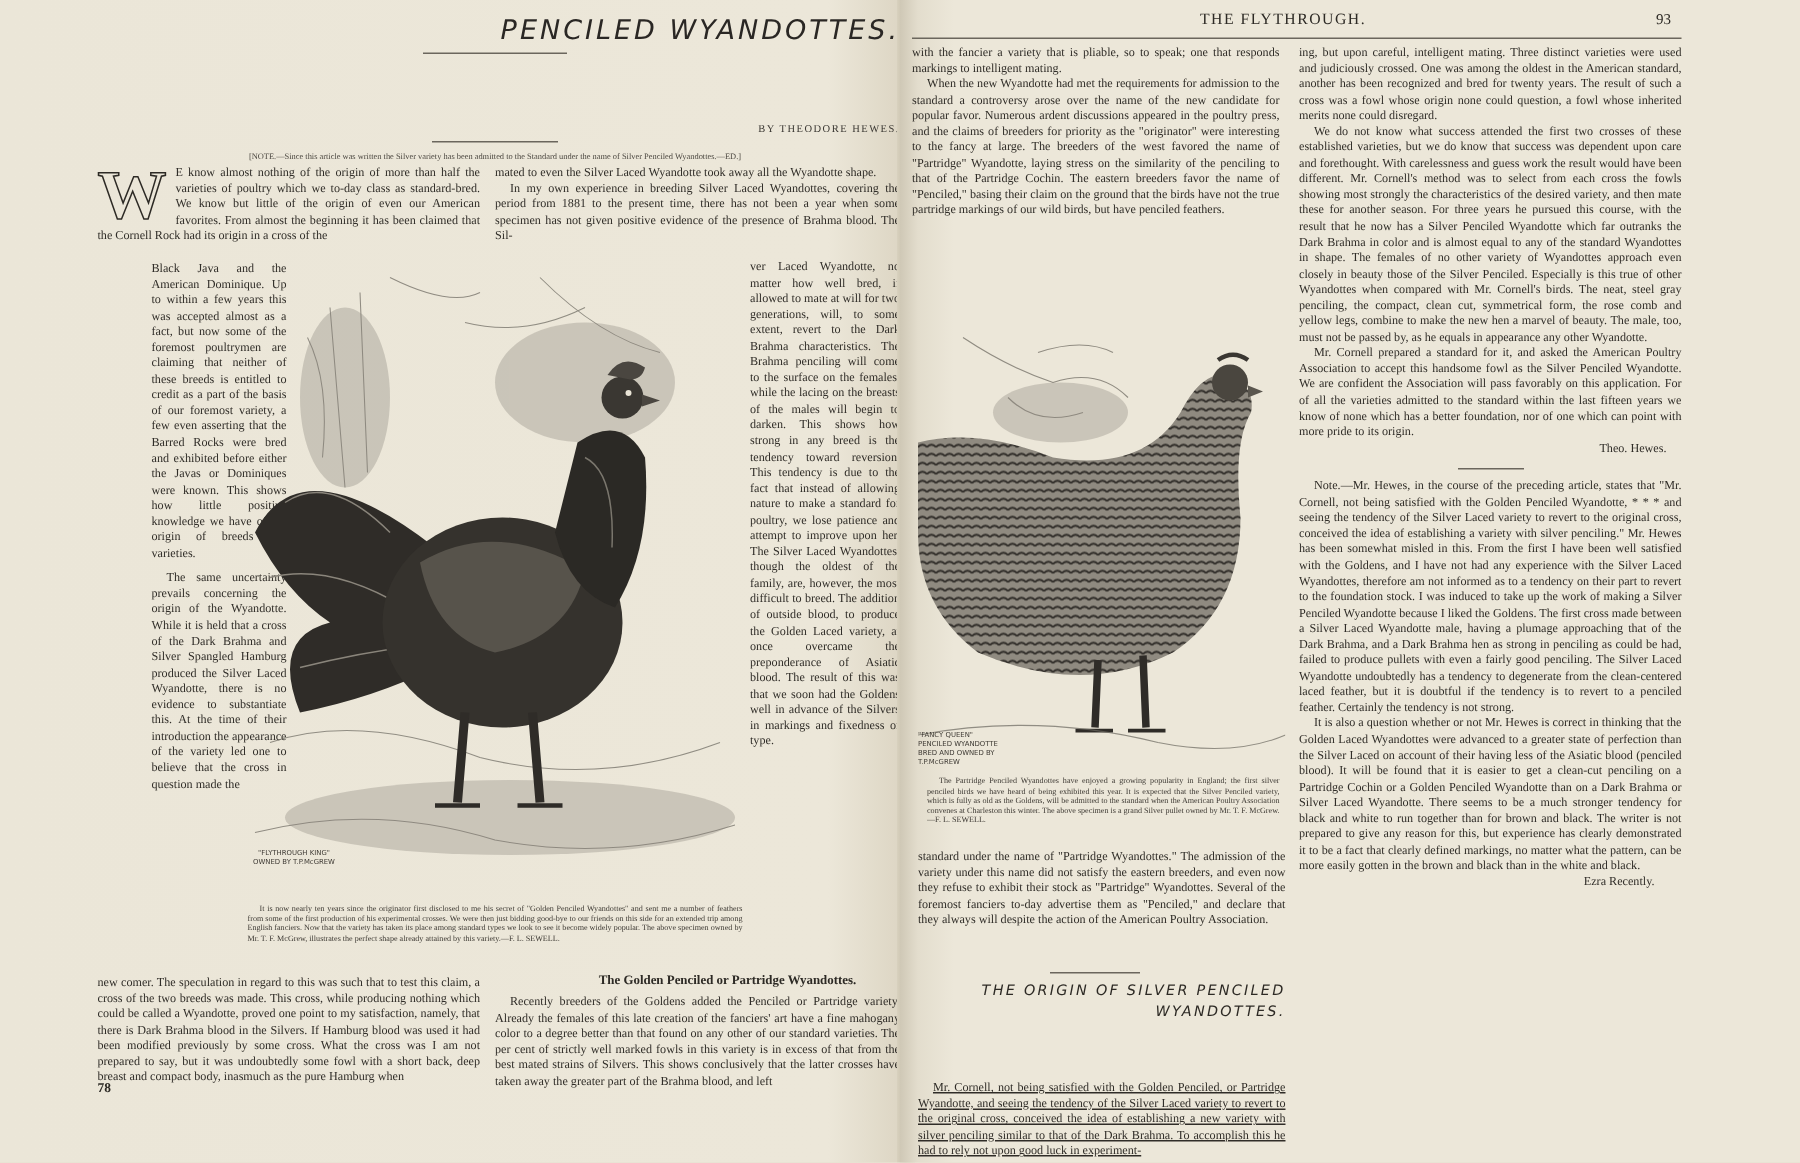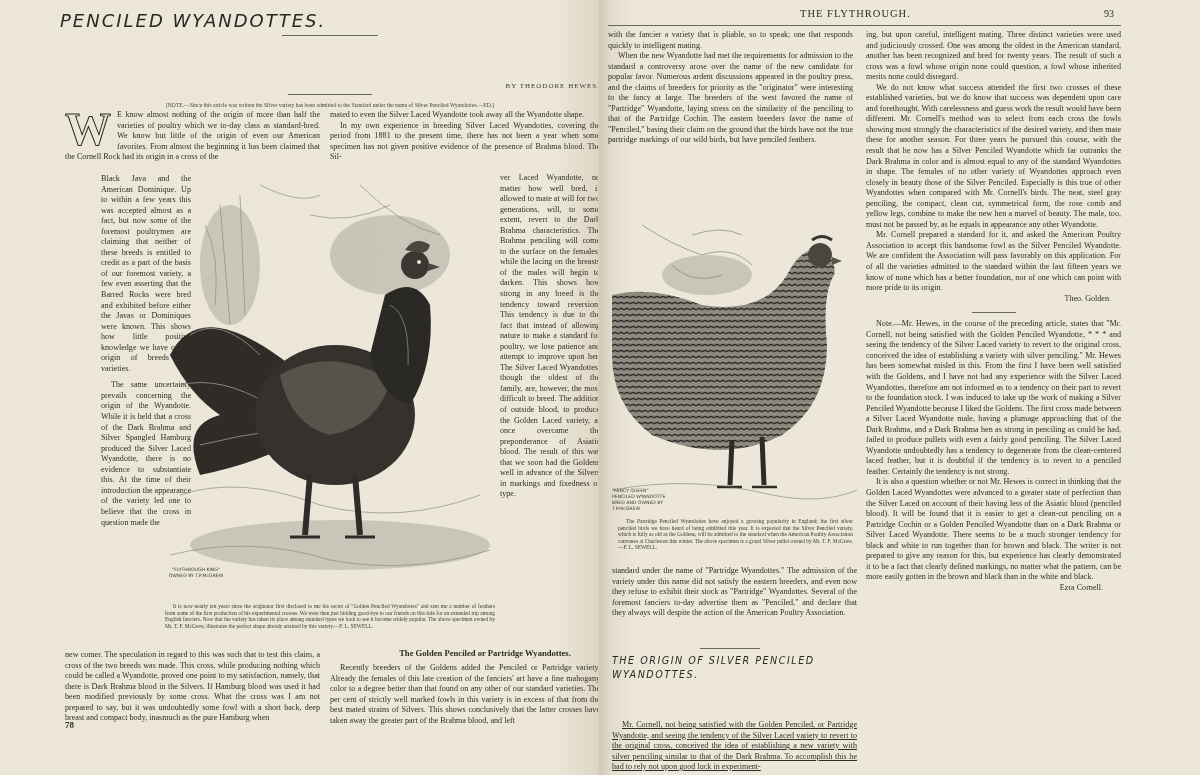--- a/index.html
+++ b/index.html
@@ -2,33 +2,33 @@
 <html><head>
 <meta charset="utf-8">
 <style>
   html,body{margin:0;padding:0;}
   body{width:1200px;height:775px;overflow:hidden;background:#e8e2d2;font-family:"Liberation Serif",serif;color:#2d2a25;position:relative;}
   .page{position:absolute;top:0;height:775px;background:#ebe6d8;overflow:hidden;}
   .page.left{left:0;width:600px;background:linear-gradient(to right,#ebe6d8 0%,#ece7d9 92%,#ddd6c4 100%);}
   .page.right{left:600px;width:600px;background:linear-gradient(to right,#cfc8b6 0%,#e3ddcd 2%,#ece7d9 6%,#ece7d9 100%);}
   .gutter{position:absolute;left:598px;top:0;width:12px;height:775px;background:linear-gradient(to right,#d8d1be,#c4bca8 50%,#ddd6c4);}
   .abs{position:absolute;}
-  .title{left:60px;width:540px;top:10px;text-align:left;font-family:"DejaVu Sans",sans-serif;font-style:italic;font-size:18px;letter-spacing:2px;color:#2a2724;}
+  .title{left:60px;width:540px;top:10px;text-align:right;font-family:"DejaVu Sans",sans-serif;font-style:italic;font-size:18px;letter-spacing:2px;color:#2a2724;}
   .rule{height:1px;background:#6b665d;}
   .subtitle{left:60px;width:540px;top:40px;text-align:center;font-family:"DejaVu Sans",sans-serif;font-style:italic;font-size:9.6px;line-height:13px;color:#3b3833;}
   .byline{left:60px;width:540px;top:82px;text-align:right;font-size:7px;letter-spacing:1px;color:#3b3833;}
   .note{left:70px;width:520px;top:102px;text-align:center;font-size:5.6px;color:#4a463f;}
   .txt{font-size:8.1px;line-height:10.55px;text-align:justify;color:#302d28;}
   .txt p{margin:0;text-indent:10px;}
   .txt p.noind{text-indent:0;}
   .dropcap{float:left;font-family:"Liberation Serif",serif;font-size:46px;line-height:36px;margin:2px 6px 0 0;color:#ebe6d8;-webkit-text-stroke:1px #2d2a25;font-weight:bold;}
   .caption{font-size:5.4px;line-height:6.6px;text-align:justify;color:#3e3a34;}
   .caption p{margin:0;text-indent:8px;}
   .section-head{font-size:8.6px;font-weight:bold;text-align:center;color:#2d2a25;}
-  .section-head-it{font-family:"DejaVu Sans",sans-serif;font-style:italic;font-size:9.6px;letter-spacing:1.5px;text-align:left;color:#2d2a25;line-height:14px;}
+  .section-head-it{font-family:"DejaVu Sans",sans-serif;font-style:italic;font-size:9.6px;letter-spacing:1.5px;text-align:right;color:#2d2a25;line-height:14px;}
   .running{font-size:10.5px;letter-spacing:1px;color:#2d2a25;}
   .pageno{font-size:9px;font-weight:bold;color:#2d2a25;}
   .illus{overflow:hidden;}
   .illus svg{display:block;}
   .illus-caption-small{font-family:"DejaVu Sans",sans-serif;font-size:4.6px;line-height:6px;color:#3e3a34;text-align:center;}
   .sig{text-align:right;}
 </style>
 </head>
 <body>
 
@@ -107,21 +107,21 @@
 </div>
 
 <div class="gutter"></div>
 
 <div class="page right">
   <div class="abs running" style="left:200px;top:8px;">THE FLYTHROUGH.</div>
   <div class="abs pageno" style="left:504px;top:8px;font-size:10px;font-weight:normal;">93</div>
   <div class="abs rule" style="left:8px;top:25px;width:513px;"></div>
 
   <div class="abs txt" style="left:8px;top:30px;width:245px;">
-    <p class="noind">with the fancier a variety that is pliable, so to speak; one that responds quickly to intelligent mating.</p>
+    <p class="noind">with the fancier a variety that is pliable, so to speak; one that responds markings to intelligent mating.</p>
     <p>When the new Wyandotte had met the requirements for admission to the standard a controversy arose over the name of the new candidate for popular favor. Numerous ardent discussions appeared in the poultry press, and the claims of breeders for priority as the "originator" were interesting to the fancy at large. The breeders of the west favored the name of "Partridge" Wyandotte, laying stress on the similarity of the penciling to that of the Partridge Cochin. The eastern breeders favor the name of "Penciled," basing their claim on the ground that the birds have not the true partridge markings of our wild birds, but have penciled feathers.</p>
   </div>
 
   <div class="abs illus" style="left:12px;top:205px;width:245px;height:310px;">
     <svg width="245" height="310" viewBox="0 0 245 310">
       <g stroke="#6a665e" stroke-width="0.8" fill="none" opacity="0.7">
         <path d="M30 20 Q60 40 90 50 Q120 40 140 60 M80 30 Q110 20 130 30"></path>
         <path d="M60 60 Q80 80 110 70"></path>
       </g>
       <ellipse cx="95" cy="70" rx="45" ry="20" fill="#8b877e" opacity="0.35"></ellipse>
@@ -154,19 +154,19 @@
   <div class="abs rule" style="left:100px;top:648px;width:60px;"></div>
   <div class="abs section-head-it" style="left:12px;top:654px;width:245px;">THE ORIGIN OF SILVER PENCILED WYANDOTTES.</div>
   <div class="abs txt" style="left:12px;top:720px;width:245px;text-decoration:underline;">
     <p>Mr. Cornell, not being satisfied with the Golden Penciled, or Partridge Wyandotte, and seeing the tendency of the Silver Laced variety to revert to the original cross, conceived the idea of establishing a new variety with silver penciling similar to that of the Dark Brahma. To accomplish this he had to rely not upon good luck in experiment-</p>
   </div>
 
   <div class="abs txt" style="left:266px;top:30px;width:255px;">
     <p class="noind">ing, but upon careful, intelligent mating. Three distinct varieties were used and judiciously crossed. One was among the oldest in the American standard, another has been recognized and bred for twenty years. The result of such a cross was a fowl whose origin none could question, a fowl whose inherited merits none could disregard.</p>
     <p>We do not know what success attended the first two crosses of these established varieties, but we do know that success was dependent upon care and forethought. With carelessness and guess work the result would have been different. Mr. Cornell's method was to select from each cross the fowls showing most strongly the characteristics of the desired variety, and then mate these for another season. For three years he pursued this course, with the result that he now has a Silver Penciled Wyandotte which far outranks the Dark Brahma in color and is almost equal to any of the standard Wyandottes in shape. The females of no other variety of Wyandottes approach even closely in beauty those of the Silver Penciled. Especially is this true of other Wyandottes when compared with Mr. Cornell's birds. The neat, steel gray penciling, the compact, clean cut, symmetrical form, the rose comb and yellow legs, combine to make the new hen a marvel of beauty. The male, too, must not be passed by, as he equals in appearance any other Wyandotte.</p>
     <p>Mr. Cornell prepared a standard for it, and asked the American Poultry Association to accept this handsome fowl as the Silver Penciled Wyandotte. We are confident the Association will pass favorably on this application. For of all the varieties admitted to the standard within the last fifteen years we know of none which has a better foundation, nor of one which can point with more pride to its origin.</p>
-    <div class="sig" style="padding-right:10px">Theo. Golden.</div>
+    <div class="sig" style="padding-right:10px">Theo. Hewes.</div>
     <div class="rule" style="width:44px;margin:8px auto 6px auto;"></div>
     <p>Note.—Mr. Hewes, in the course of the preceding article, states that "Mr. Cornell, not being satisfied with the Golden Penciled Wyandotte, * * * and seeing the tendency of the Silver Laced variety to revert to the original cross, conceived the idea of establishing a variety with silver penciling." Mr. Hewes has been somewhat misled in this. From the first I have been well satisfied with the Goldens, and I have not had any experience with the Silver Laced Wyandottes, therefore am not informed as to a tendency on their part to revert to the foundation stock. I was induced to take up the work of making a Silver Penciled Wyandotte because I liked the Goldens. The first cross made between a Silver Laced Wyandotte male, having a plumage approaching that of the Dark Brahma, and a Dark Brahma hen as strong in penciling as could be had, failed to produce pullets with even a fairly good penciling. The Silver Laced Wyandotte undoubtedly has a tendency to degenerate from the clean-centered laced feather, but it is doubtful if the tendency is to revert to a penciled feather. Certainly the tendency is not strong.</p>
     <p>It is also a question whether or not Mr. Hewes is correct in thinking that the Golden Laced Wyandottes were advanced to a greater state of perfection than the Silver Laced on account of their having less of the Asiatic blood (penciled blood). It will be found that it is easier to get a clean-cut penciling on a Partridge Cochin or a Golden Penciled Wyandotte than on a Dark Brahma or Silver Laced Wyandotte. There seems to be a much stronger tendency for black and white to run together than for brown and black. The writer is not prepared to give any reason for this, but experience has clearly demonstrated it to be a fact that clearly defined markings, no matter what the pattern, can be more easily gotten in the brown and black than in the white and black.</p>
-    <div class="sig" style="padding-right:18px">Ezra Cornell.</div>
+    <div class="sig" style="padding-right:18px">Ezra Recently.</div>
   </div>
 </div>
 
 </body></html>

